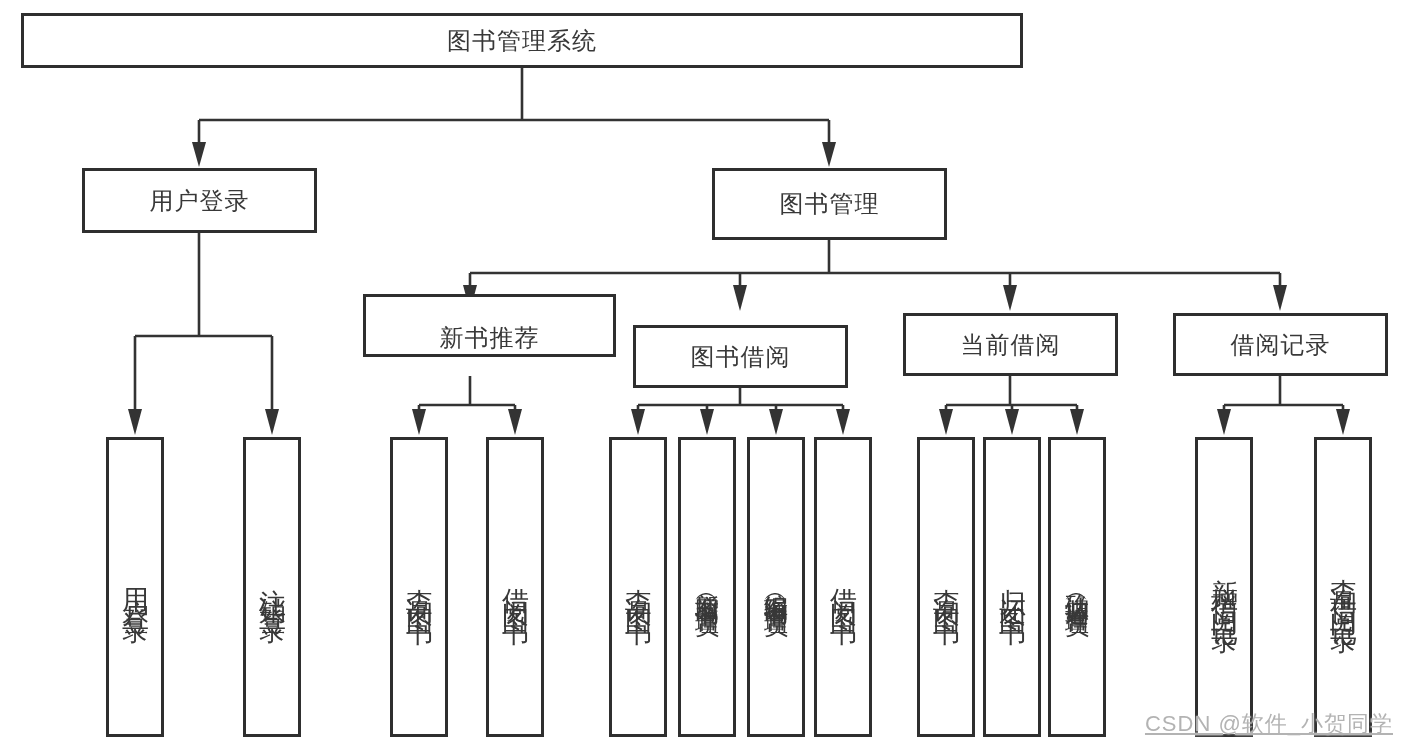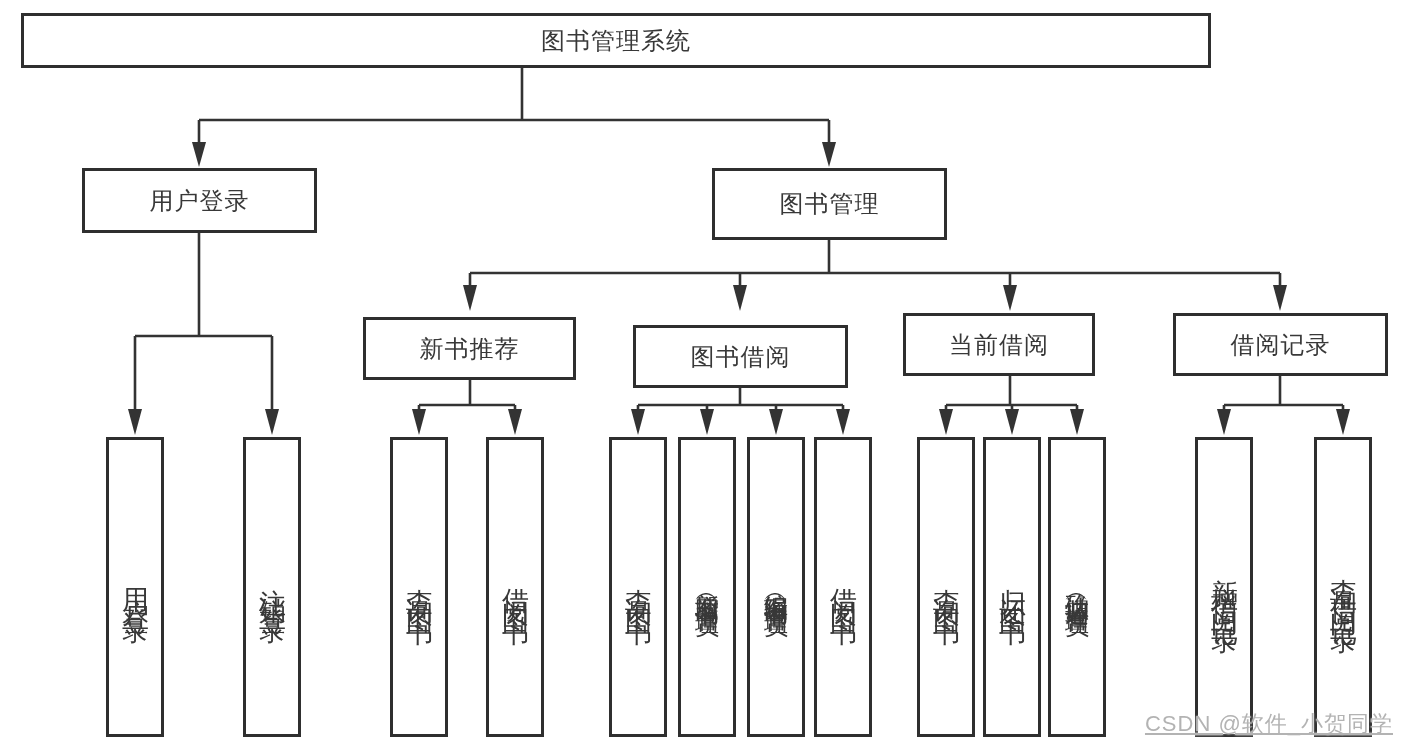--- a/index.html
+++ b/index.html
@@ -84,38 +84,38 @@
         <polygon points="769,409 783,409 776,435" fill="#333333"></polygon>
         <polygon points="836,409 850,409 843,435" fill="#333333"></polygon>
         <polygon points="939,409 953,409 946,435" fill="#333333"></polygon>
         <polygon points="1005,409 1019,409 1012,435" fill="#333333"></polygon>
         <polygon points="1070,409 1084,409 1077,435" fill="#333333"></polygon>
         <polygon points="1217,409 1231,409 1224,435" fill="#333333"></polygon>
         <polygon points="1336,409 1350,409 1343,435" fill="#333333"></polygon>
       </g>
   </svg>
 
-  <div class="box" style="left:21px;top:13px;width:1190px;height:55px;">
+  <div class="box" style="left:21px;top:13px;width:1002px;height:55px;">
     <span class="hlabel">图书管理系统</span>
   </div>
 
   <div class="box" style="left:82px;top:168px;width:235px;height:65px;">
     <span class="hlabel">用户登录</span>
   </div>
   <div class="box" style="left:712px;top:168px;width:235px;height:72px;">
     <span class="hlabel">图书管理</span>
   </div>
 
-  <div class="box" style="left:363px;top:317px;width:213px;height:63px;">
+  <div class="box" style="left:363px;top:294px;width:253px;height:63px;align-items:flex-end;">
     <span class="hlabel">新书推荐</span>
   </div>
   <div class="box" style="left:633px;top:313px;width:215px;height:63px;margin-top:12px;">
     <span class="hlabel">图书借阅</span>
   </div>
-  <div class="box" style="left:903px;top:313px;width:192px;height:63px;">
+  <div class="box" style="left:903px;top:313px;width:215px;height:63px;">
     <span class="hlabel">当前借阅</span>
   </div>
   <div class="box" style="left:1173px;top:313px;width:215px;height:63px;">
     <span class="hlabel">借阅记录</span>
   </div>
 
   <div class="box leaf" style="left:106px;">
     <span class="vlabel">用户登录</span>
   </div>
   <div class="box leaf" style="left:243px;">

